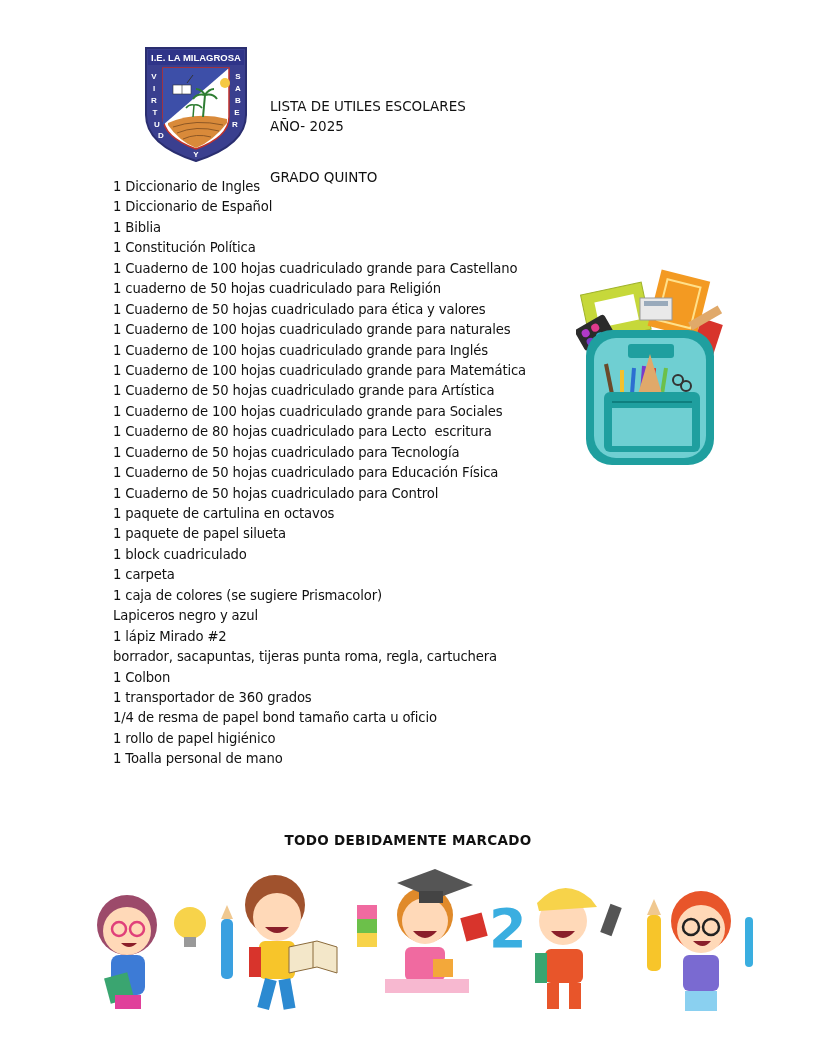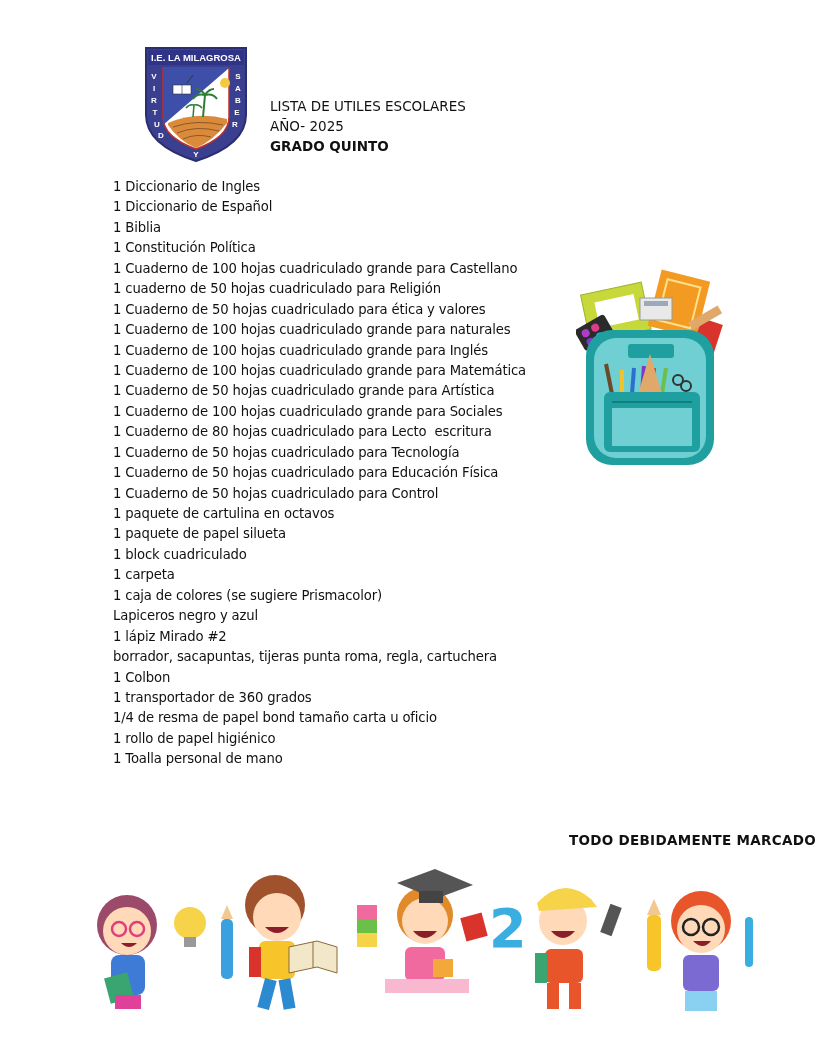--- a/index.html
+++ b/index.html
@@ -1,26 +1,26 @@
 <!DOCTYPE html>
 <html><head>
 <meta charset="utf-8">
 <style>
   html, body { margin: 0; padding: 0; background: #ffffff; }
   body { width: 816px; height: 1056px; position: relative; overflow: hidden;
          font-family: "DejaVu Sans", sans-serif; color: #111; }
   .logo { position: absolute; left: 143px; top: 45px; width: 106px; height: 118px; }
   .header { position: absolute; left: 270px; top: 96px; width: 300px; text-align: left;
             font-size: 13.5px; line-height: 20px; }
-  .header .grade { font-weight: bold; }
+  .header .grade { font-weight: normal; margin-top: 31px; }
   .list { position: absolute; left: 113px; top: 177px; margin: 0; padding: 0; list-style: none;
           font-size: 13.2px; line-height: 20.45px; white-space: nowrap; letter-spacing: -0.15px; }
   .list li { margin: 0; padding: 0; height: 20.45px; }
   .backpack { position: absolute; left: 576px; top: 268px; width: 152px; height: 200px; }
-  .footer-note { position: absolute; left: 0; width: 816px; top: 832px; text-align: right;
+  .footer-note { position: absolute; left: 0; width: 816px; top: 832px; text-align: center;
                  font-size: 13.5px; font-weight: bold; letter-spacing: 0.3px; }
   .kids { position: absolute; left: 85px; top: 855px; width: 680px; height: 165px; }
 </style>
 </head>
 <body>
 
 <div class="logo">
   <svg width="106" height="118" viewBox="0 0 106 118">
     <path d="M3 3 H103 V70 Q103 100 53 116 Q3 100 3 70 Z" fill="#3a3f8f" stroke="#2a2e70" stroke-width="2"></path>
     <rect x="5" y="5" width="96" height="15" fill="#2f3489"></rect>

